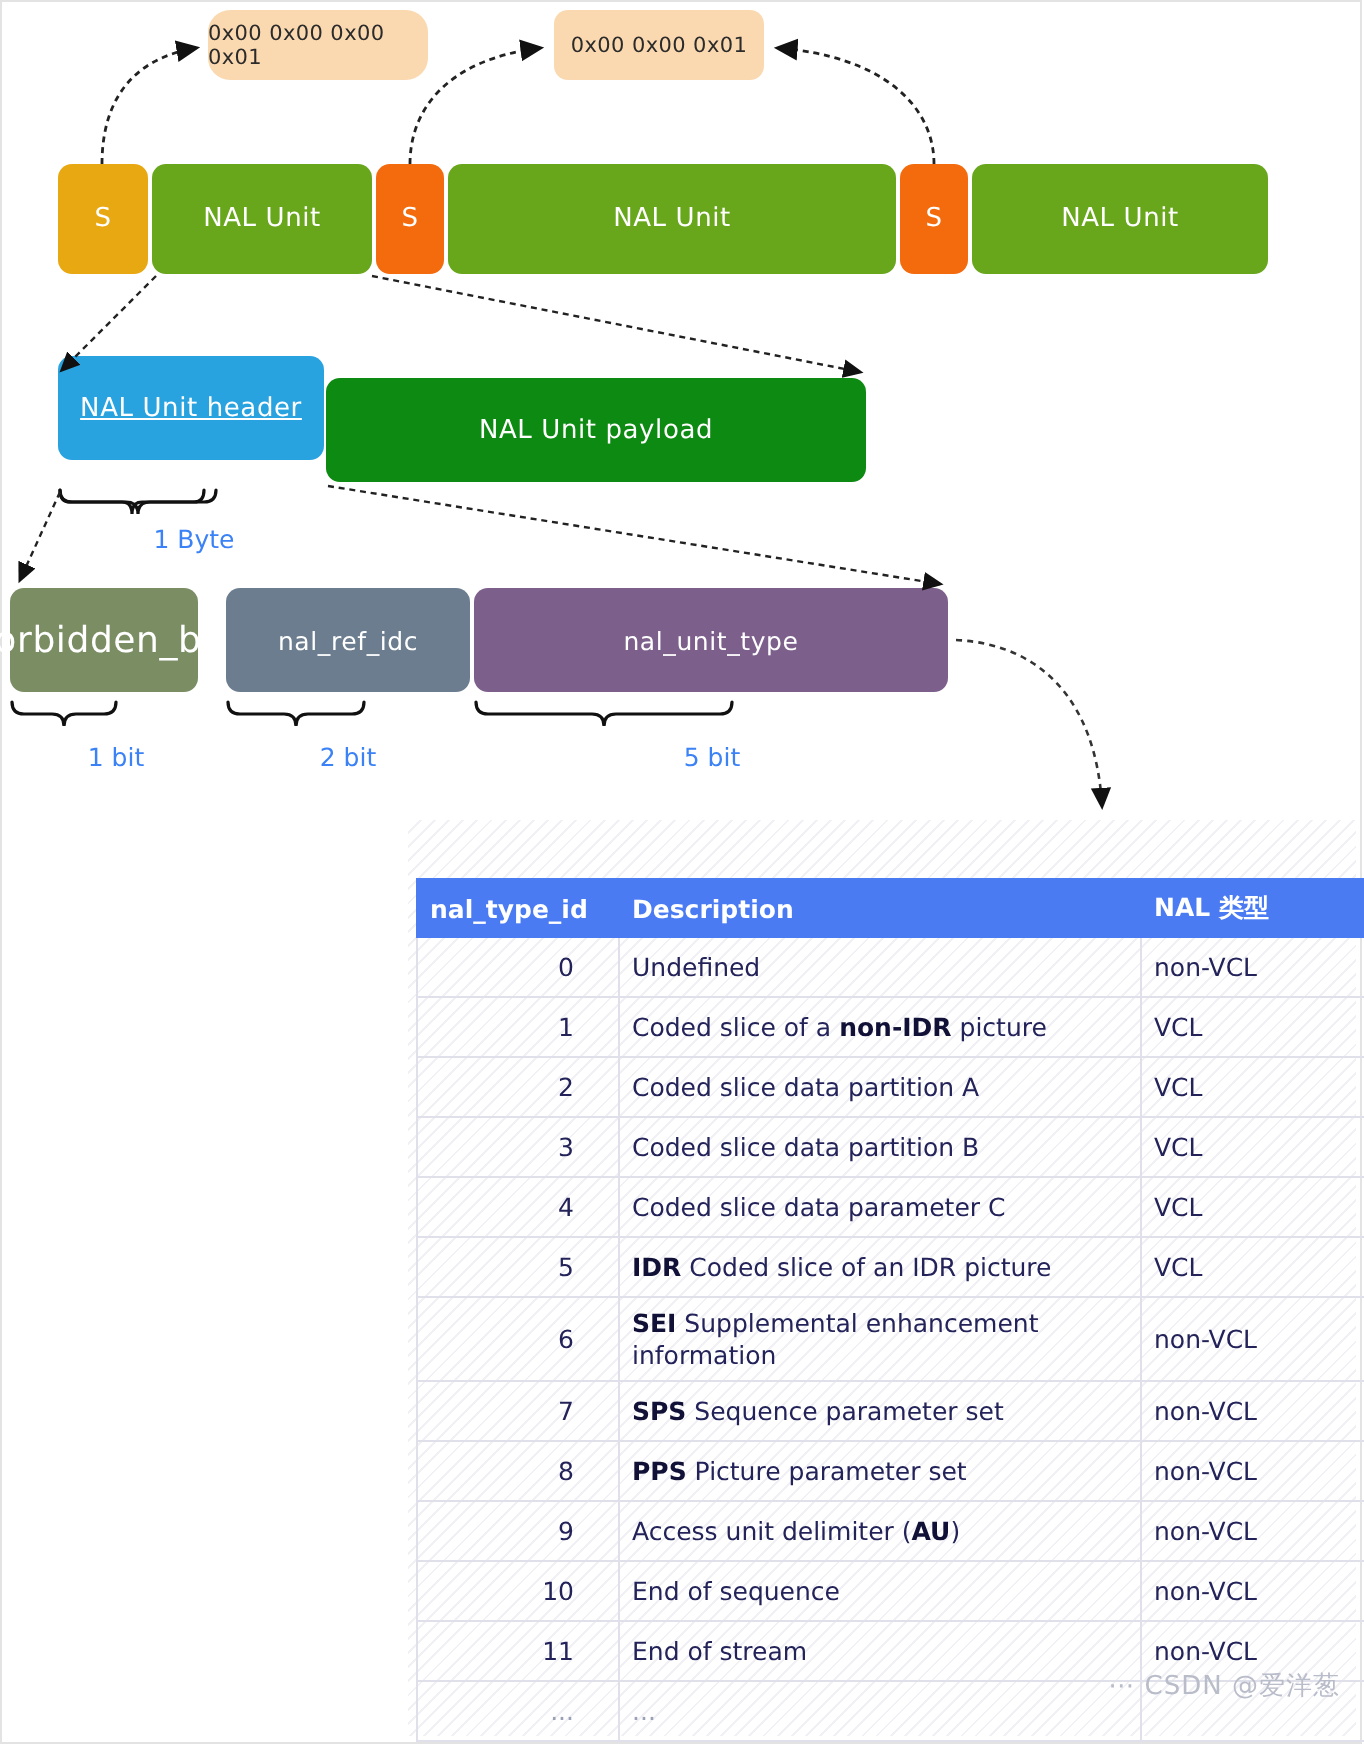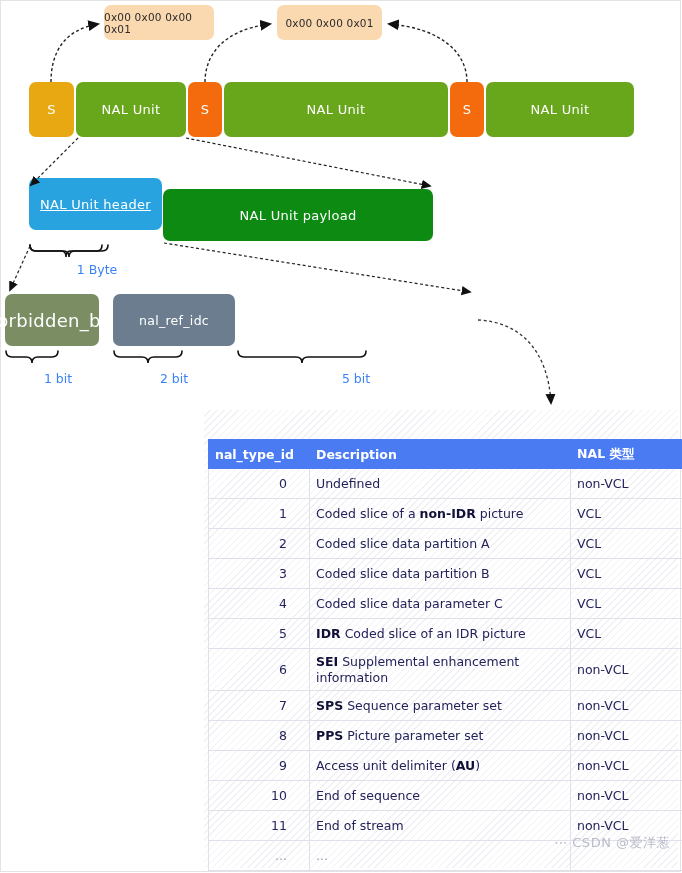--- a/index.html
+++ b/index.html
@@ -131,21 +131,21 @@
     white-space: nowrap;
     letter-spacing: .5px;
   }
 </style>
 </head>
 <body>
 
 <div id="page">
   <div class="page-border"></div>
 
-  <div class="codebox" style="left:104px; top:5px; width:110px; height:35px;">
+  <div class="codebox" style="left:104px; top:5px; width:110px; height:35px;border-radius:11px;">
     <span>0x00 0x00 0x00 0x01</span>
   </div>
   <div class="codebox" style="left:277px; top:5px; width:105px; height:35px;">
     <span>0x00 0x00 0x01</span>
   </div>
 
   <div class="box" style="left:29px; top:82px; width:45px; height:55px; background:#e8a812;">
     <span>S</span>
   </div>
   <div class="box" style="left:76px; top:82px; width:110px; height:55px; background:#68a61c;">
@@ -173,20 +173,23 @@
     <span>NAL Unit payload</span>
   </div>
 
   <div class="blabel" style="left:47px; top:262px; width:100px;">1 Byte</div>
 
   <div class="box" style="left:5px; top:294px; width:94px; height:52px; background:#7a8d63; font-size:18px;">
     <span>forbidden_bit</span>
   </div>
   <div class="box" style="left:113px; top:294px; width:122px; height:52px; background:#6b7d8e; font-size:12.5px;">
     <span>nal_ref_idc</span>
+  </div>
+  <div class="box" style="left:237px; top:294px; width:237px; height:52px; background:#7d5f8c; font-size:12.5px;">
+    <span>nal_unit_type</span>
   </div>
 
   <div class="blabel" style="left:18px; top:371px; width:80px;">1 bit</div>
   <div class="blabel" style="left:134px; top:371px; width:80px;">2 bit</div>
   <div class="blabel" style="left:316px; top:371px; width:80px;">5 bit</div>
 
   <svg id="overlay" viewBox="0 0 682 873">
     <defs>
       <marker id="ah" markerWidth="9" markerHeight="9" refX="7" refY="4.5" orient="auto">
         <path d="M0,0.6 L8.5,4.5 L0,8.4 z" fill="#111111"></path>

